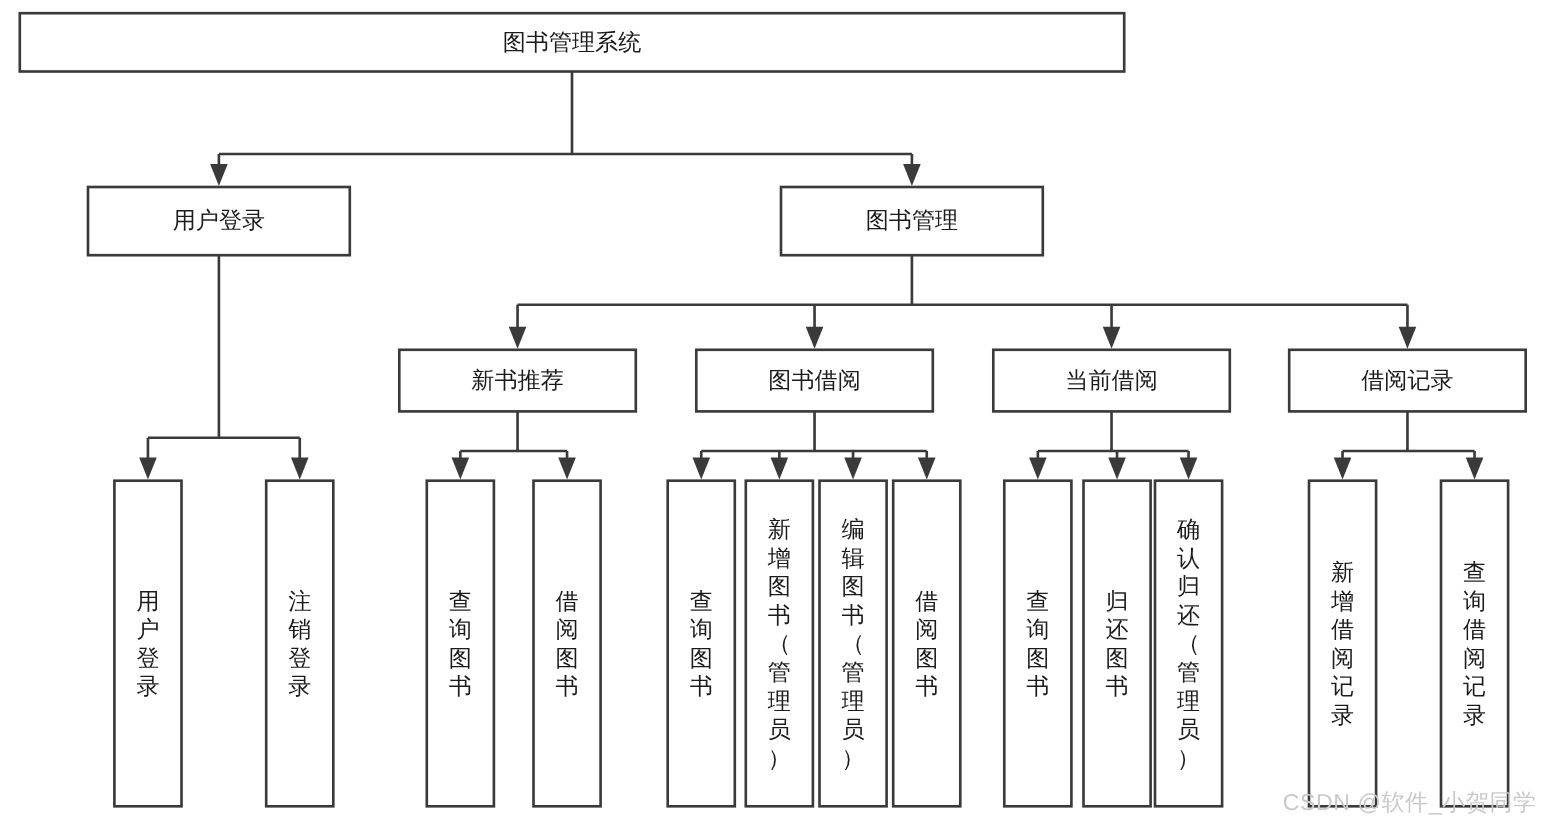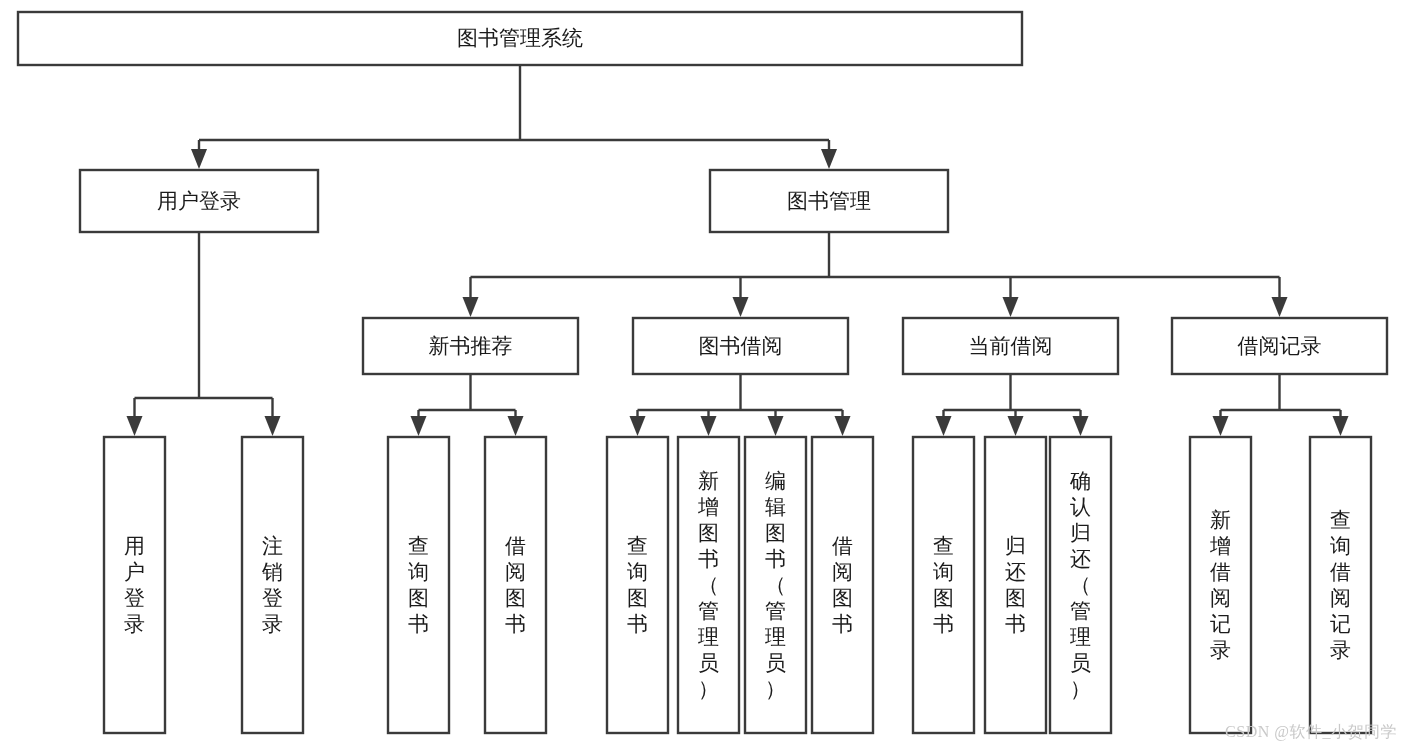--- a/index.html
+++ b/index.html
@@ -45,22 +45,22 @@
     fill: none;
   }
   .arrow-head {
     fill: #3a3a3a;
     stroke: none;
   }
   .watermark {
     position: absolute;
     right: 8px;
     bottom: 4px;
-    font-family: Liberation Serif, serif;
-    font-size: 16px;
+    font-family: Liberation Sans, sans-serif;
+    font-size: 21px;
     color: #c9c9c9;
     white-space: nowrap;
     letter-spacing: 0.5px;
     text-align: center;
   }
 </style>
 </head>
 <body>
 
 <div id="chart-root">

